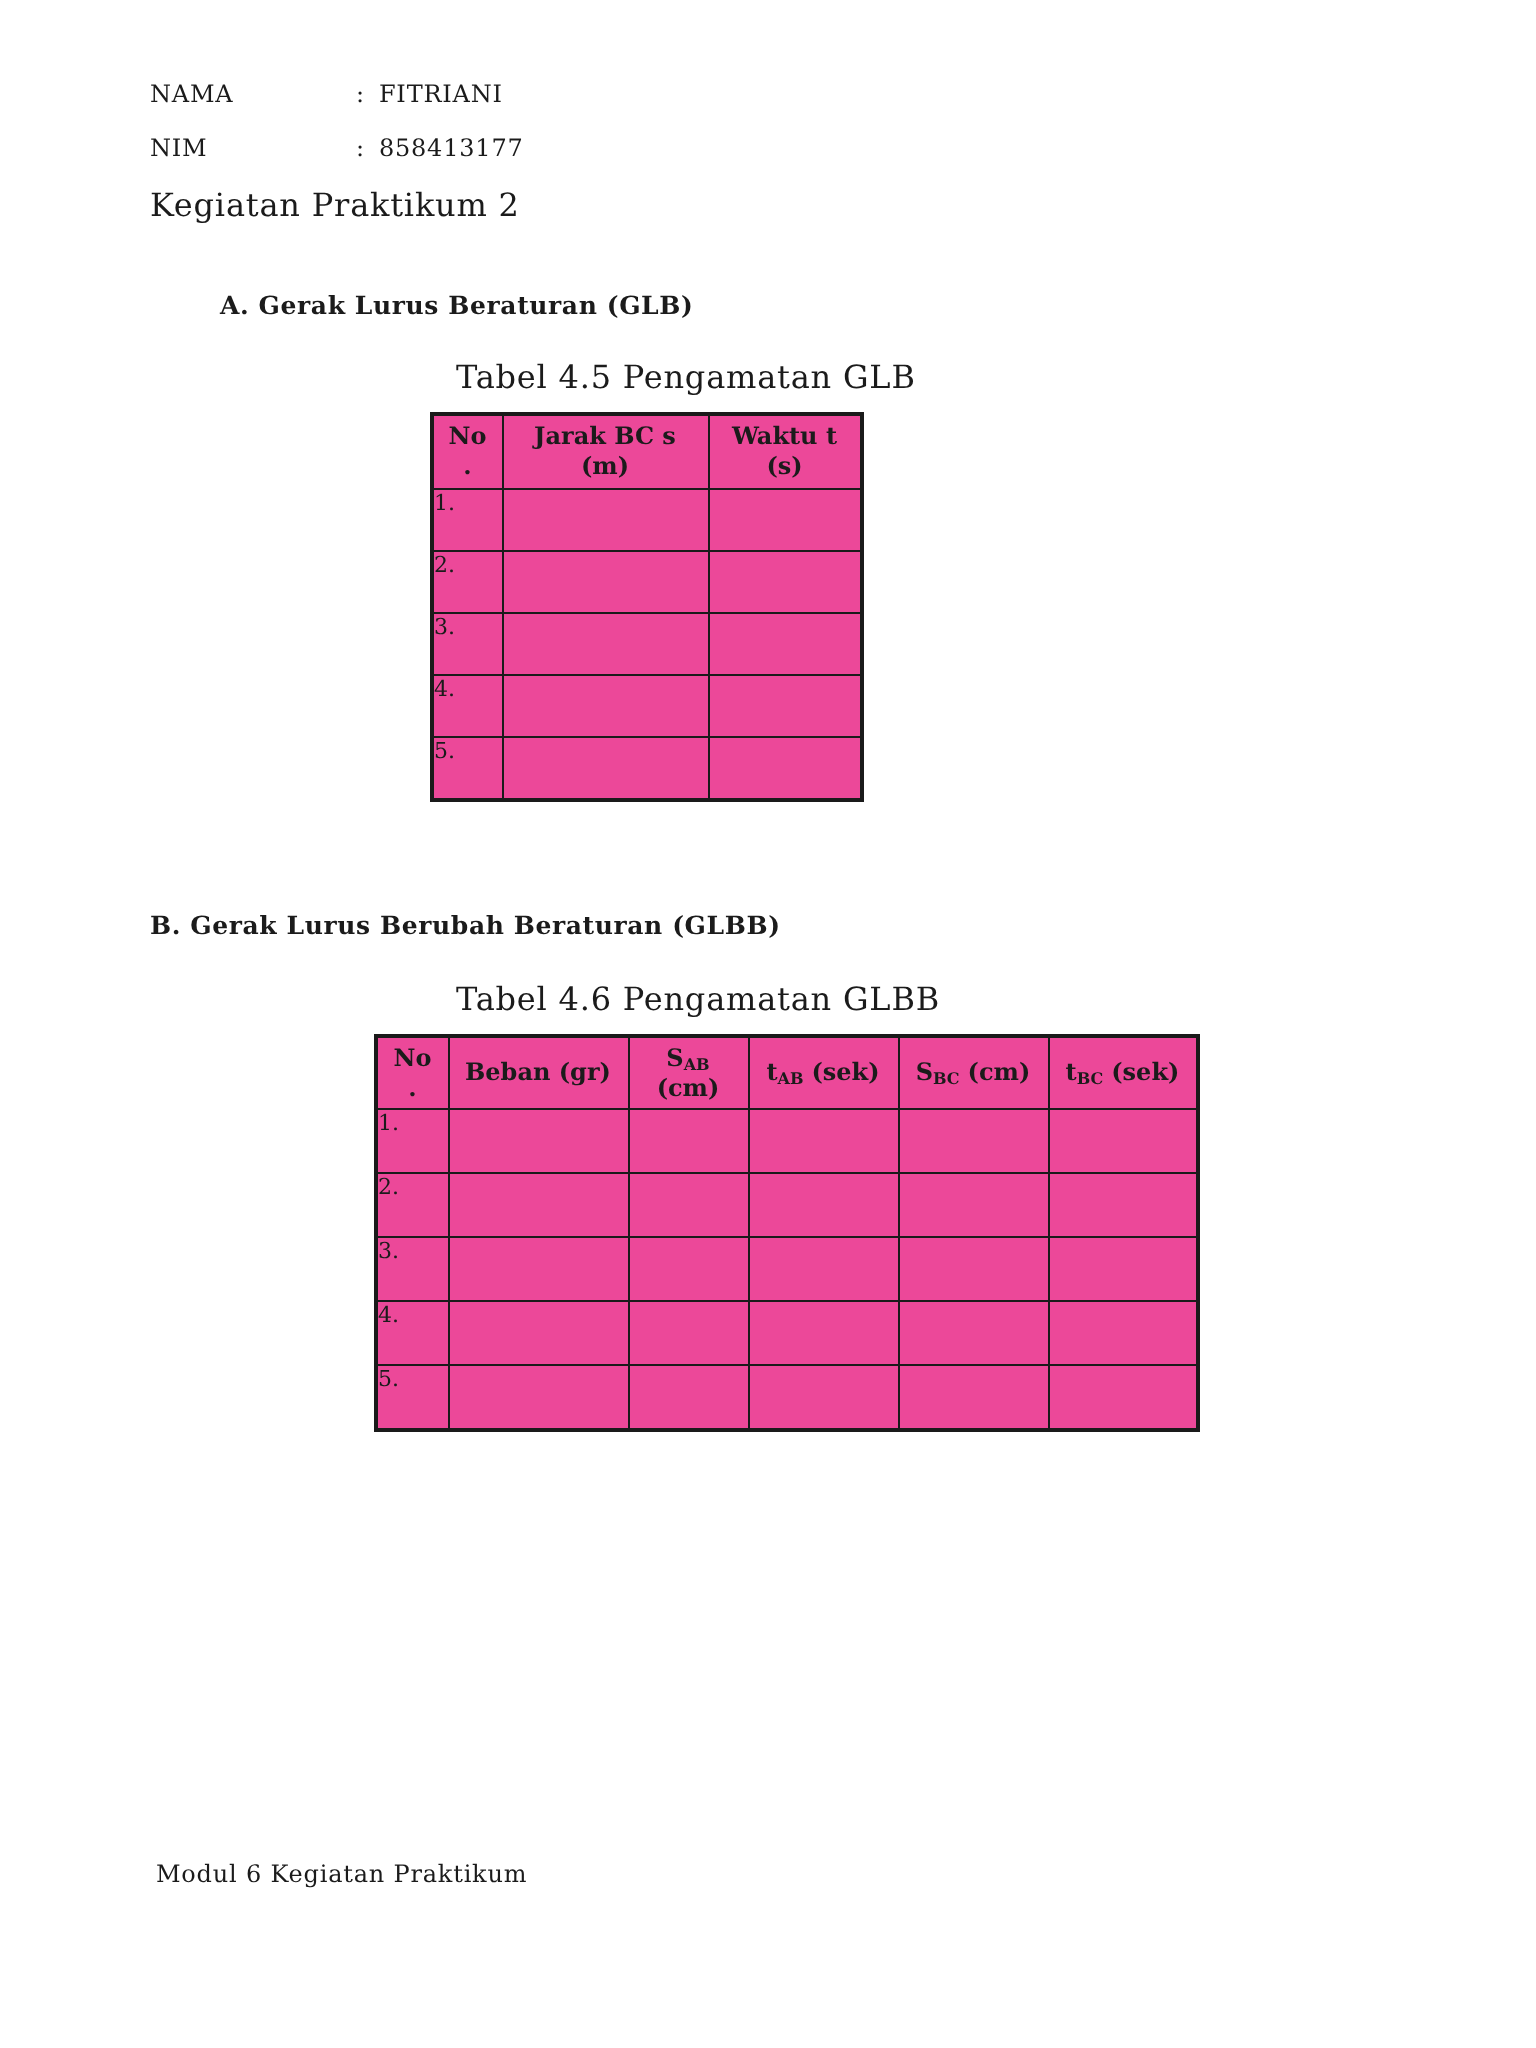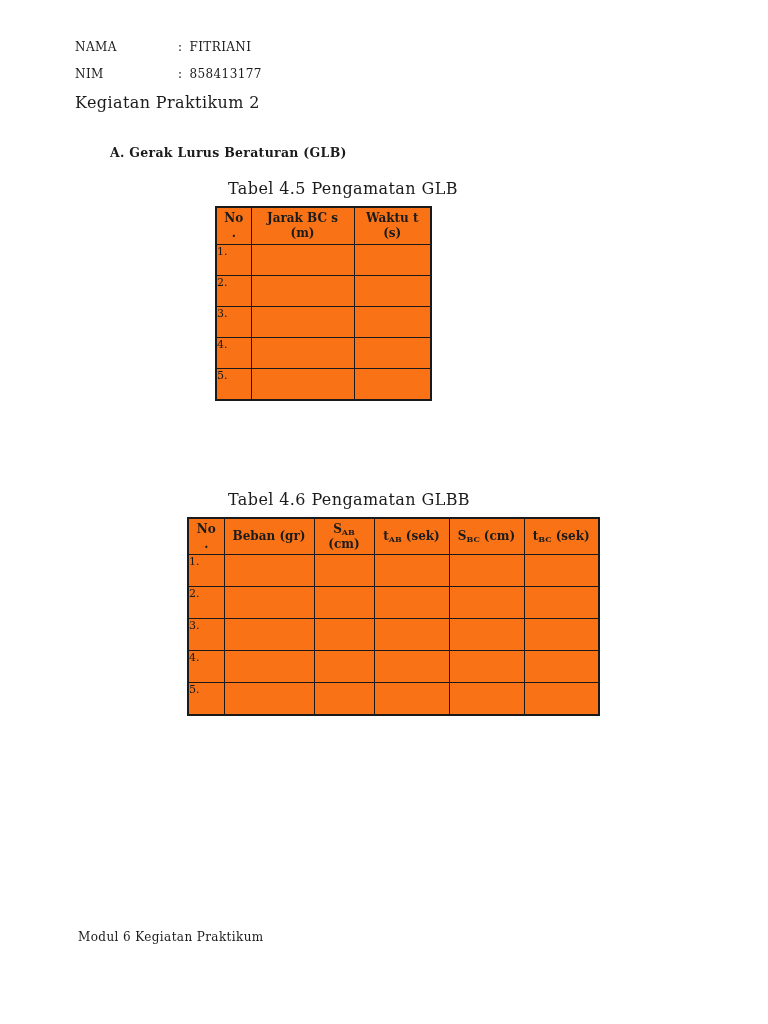--- a/index.html
+++ b/index.html
@@ -9,21 +9,21 @@
     position:relative;overflow:hidden;
   }
   .page{position:absolute;left:0;top:0;width:768px;height:820px;background:#ffffff;}
   .abs{position:absolute;}
   .hline{display:flex;font-size:12px;letter-spacing:0.4px;}
   .hlabel{width:103px;flex:0 0 103px;}
   .hsep{margin-right:7px;}
   .subtitle{font-size:16px;letter-spacing:0.4px;}
   .heading{font-size:12.5px;font-weight:bold;letter-spacing:0.3px;}
   .caption{font-size:16px;letter-spacing:0.4px;text-align:center;}
-  table.t{border-collapse:collapse;table-layout:fixed;background:#f97316;}
+  table.t{border-collapse:collapse;table-layout:fixed;background:#ec4899;}
   table.t, table.t th, table.t td{border:1px solid #1a1a1a;}
   table.t{border-width:2px;}
   table.t th{
     font-size:12px;font-weight:bold;text-align:center;vertical-align:middle;
     line-height:1.25;padding:2px 1px;
   }
   table.t td{padding:0;}
   td.num{font-size:11px;vertical-align:top;text-align:left;padding:2px 0 0 4px;}
   .prewrap{white-space:pre-line;}
   .t1 th{height:32px;}
@@ -94,20 +94,21 @@
       <td></td>
     </tr>
     <tr>
       <td class="num">5.</td>
       <td></td>
       <td></td>
     </tr>
   </tbody>
     </table>
 
+  <div class="abs heading" style="left:75px;top:455px;">B. Gerak Lurus Berubah Beraturan (GLBB)</div>
   <div class="abs caption" style="left:228px;top:490px;">Tabel 4.6 Pengamatan GLBB</div>
 
   <table class="t t2 abs" style="left:187px;top:517px;">
     <colgroup>
         <col class="c0">
         <col class="c1">
         <col class="c2">
         <col class="c3">
         <col class="c4">
         <col class="c5">

